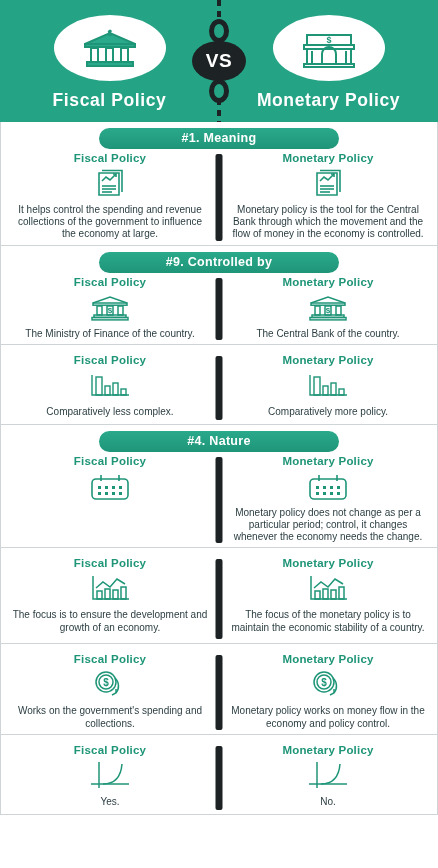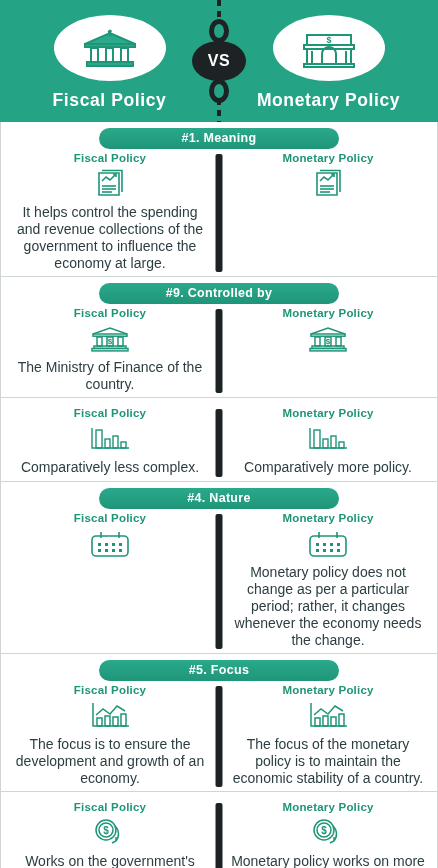--- a/index.html
+++ b/index.html
@@ -72,21 +72,21 @@
   }
   .vs-ring.top { top: 19px; }
   .vs-ring.bot { bottom: 19px; }
   .vs-badge {
     position: relative;
     width: 54px; height: 40px;
     background: #1d2224;
     border-radius: 50%;
     display: flex; align-items: center; justify-content: center;
     color: #ffffff;
-    font-size: 16px; font-weight: bold;
+    font-size: 19px; font-weight: bold;
     letter-spacing: 0.5px;
     z-index: 2;
   }
 
   
   .sections { flex: 1 1 auto; display: flex; flex-direction: column; }
   .section {
     position: relative;
     border-bottom: 1.5px solid #cfd4d6;
     border-left: 1.5px solid #cfd4d6;
@@ -135,21 +135,21 @@
     white-space: nowrap;
   }
   .icon-box {
     margin: 3px 0 3px 0;
     height: 34px;
     display: flex; align-items: center; justify-content: center;
   }
   .icon-box svg { display: block; }
   .desc {
     color: #2c3e42;
-    font-size: 14px;
+    font-size: 10px;
     line-height: 1.22;
     text-align: center;
   }
 </style>
 </head>
 <body>
 
 <div id="infographic">
 
   <div class="header">
@@ -229,20 +229,21 @@
                 <path d="M4 4 L24 4 L24 26 L4 26 Z"></path>
                 <path d="M7 1.5 L27 1.5 L27 23"></path>
                 <path d="M7 12 L11 8 L15 11 L21 5"></path>
                 <path d="M18 5 L21 5 L21 8"></path>
                 <path d="M7 17 L21 17"></path>
                   <path d="M7 20 L21 20"></path>
                   <path d="M7 23 L17 23"></path>
               </g>
             </svg>
           </div>
+          <div class="desc">Monetary policy is the tool for the Central Bank through which the movement and the flow of money in the economy is controlled.</div>
         </div>
       </div>
     </div>
 
     <div class="section" style="flex:0 0 86px">
       <div class="pill">#9. Controlled by</div>
       <div class="cols">
         <div class="divider"></div>
         <div class="col">
           <div class="col-title">Fiscal Policy</div>
@@ -271,20 +272,21 @@
                 <rect x="3" y="9" width="34" height="2.2"></rect>
                 <rect x="7" y="12" width="5" height="9"></rect>
                 <rect x="17" y="12" width="6" height="9"></rect>
                 <rect x="28" y="12" width="5" height="9"></rect>
                 <rect x="4" y="21" width="32" height="2.4"></rect>
                 <rect x="2" y="23.5" width="36" height="2.4"></rect>
               </g>
               <text x="20" y="19" font-size="8" font-weight="bold" fill="#1f9578" text-anchor="middle" font-family="Liberation Sans, sans-serif">$</text>
             </svg>
           </div>
+          <div class="desc">The Central Bank of the country.</div>
         </div>
       </div>
     </div>
 
     <div class="section" style="flex:0 0 80px">
       <div class="cols">
         <div class="divider"></div>
         <div class="col">
           <div class="col-title">Fiscal Policy</div>
           <div class="icon-box">
@@ -358,27 +360,26 @@
                   <rect x="17" y="14" width="3" height="3"></rect>
                 <rect x="24" y="14" width="3" height="3"></rect>
                   <rect x="31" y="14" width="3" height="3"></rect>
                 <rect x="10" y="20" width="3" height="3"></rect>
                   <rect x="17" y="20" width="3" height="3"></rect>
                 <rect x="24" y="20" width="3" height="3"></rect>
                   <rect x="31" y="20" width="3" height="3"></rect>
               </g>
             </svg>
           </div>
-          <div class="desc">Monetary policy does not change as per a particular period; rather, it changes whenever the economy needs the change.</div>
+          <div class="desc">Monetary policy does not change as per a particular period; control, it changes whenever the economy needs the change.</div>
         </div>
       </div>
     </div>
 
     <div class="section" style="flex:0 0 96px">
-      <div class="pill">#5. Focus</div>
       <div class="cols">
         <div class="divider"></div>
         <div class="col">
           <div class="col-title">Fiscal Policy</div>
           <div class="icon-box">
             <svg width="42" height="30" viewBox="0 0 42 30">
               <g fill="none" stroke="#1f9578" stroke-width="1.5">
                 <path d="M4 2 L4 25 L40 25"></path>
                 <path d="M7 14 L14 8 L21 13 L28 5 L36 10"></path>
                 <rect x="8" y="17" width="5" height="8"></rect>
@@ -433,21 +434,21 @@
             <svg width="38" height="30" viewBox="0 0 38 30">
               <g fill="none" stroke="#1f9578" stroke-width="1.5">
                 <circle cx="15" cy="12" r="10"></circle>
                 <circle cx="15" cy="12" r="7"></circle>
                 <path d="M24 8 a11 11 0 0 1 1 15 L21 25"></path>
                 <path d="M25 23 L25 19"></path>
               </g>
               <text x="15" y="16" font-size="10" font-weight="bold" fill="#1f9578" text-anchor="middle" font-family="Liberation Sans, sans-serif">$</text>
             </svg>
           </div>
-          <div class="desc">Monetary policy works on more flow in the economy and credit control.</div>
+          <div class="desc">Monetary policy works on money flow in the economy and policy control.</div>
         </div>
       </div>
     </div>
 
     <div class="section" style="flex:0 0 80px">
       <div class="cols">
         <div class="divider"></div>
         <div class="col">
           <div class="col-title">Fiscal Policy</div>
           <div class="icon-box">

